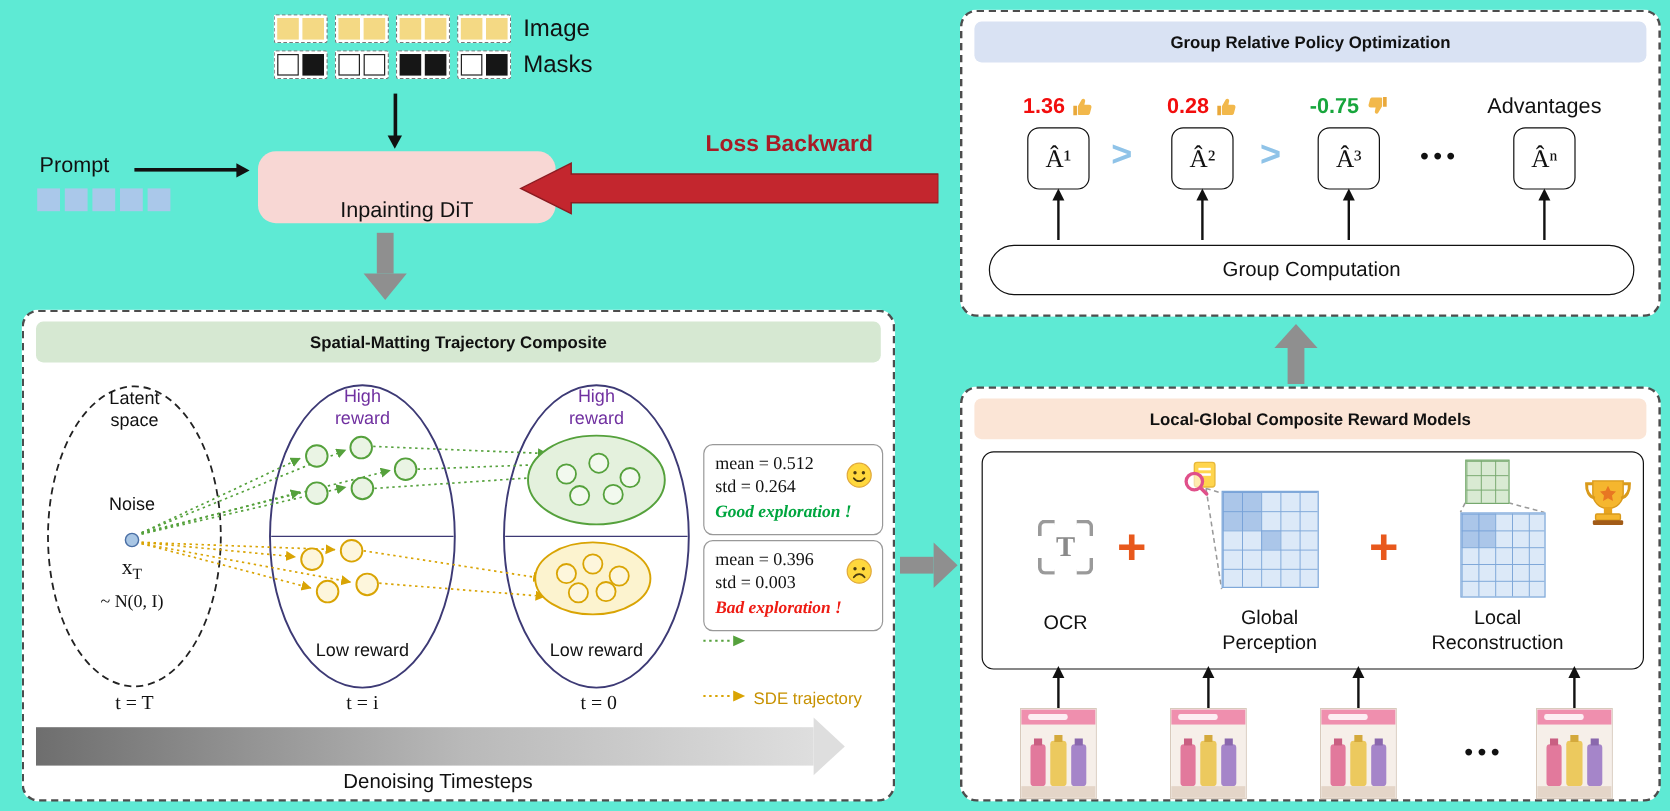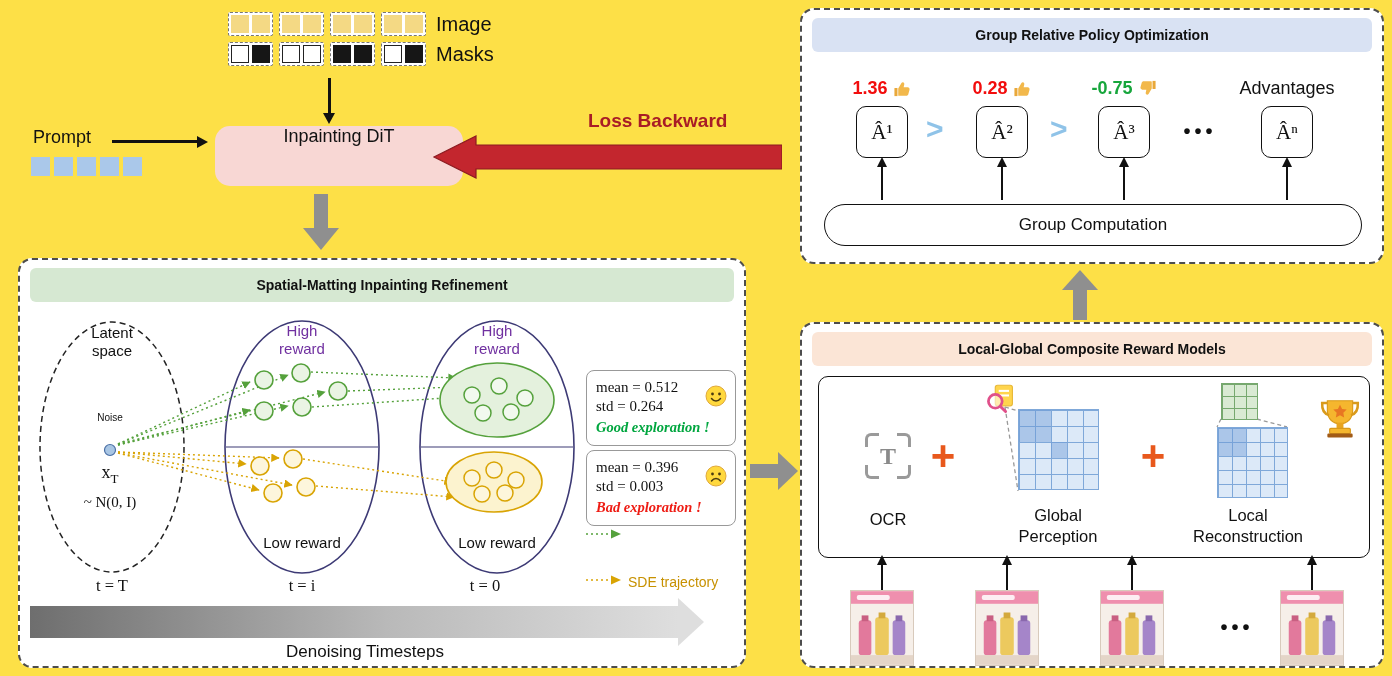--- a/index.html
+++ b/index.html
@@ -1,17 +1,17 @@
 <!DOCTYPE html>
 <html><head>
 <meta charset="utf-8">
 <style>
   *{margin:0;padding:0;box-sizing:border-box}
   body{font-family:"Liberation Sans",sans-serif;background:#fff;color:#111}
-  #canvas{position:relative;width:1392px;height:676px;background:#fde047;overflow:hidden}
+  #canvas{position:relative;width:1392px;height:676px;background:#5eead4;overflow:hidden}
   .abs{position:absolute}
   .math{font-family:"Liberation Serif","DejaVu Serif",serif;}
 
   
   .panel{position:absolute;border:2px dashed #4d4d4d;border-radius:14px;background:#fff}
   .band{position:absolute;left:10px;right:10px;top:8px;height:34px;border-radius:6px;
         display:flex;align-items:center;justify-content:center;font-size:14px;font-weight:bold}
 
   
   .token-row{position:absolute;display:flex;gap:6px}
@@ -37,21 +37,21 @@
   .fat-up{position:absolute;width:36px;height:50px}
   .fat-up .shaft{position:absolute;left:11px;top:18px;width:14px;height:32px;background:#8f8f8f}
   .fat-up .head{position:absolute;left:0;top:0;width:0;height:0;border-left:18px solid transparent;border-right:18px solid transparent;border-bottom:20px solid #8f8f8f}
   .fat-down{position:absolute;width:36px;height:56px}
   .fat-down .shaft{position:absolute;left:11px;top:0;width:14px;height:34px;background:#8f8f8f}
   .fat-down .head{position:absolute;left:0;top:34px;width:0;height:0;border-left:18px solid transparent;border-right:18px solid transparent;border-top:22px solid #8f8f8f}
 
   
   .row-label{position:absolute;font-size:20px;color:#111}
   #dit-box{position:absolute;left:215px;top:126px;width:248px;height:60px;background:#f8d7d4;border-radius:15px;
-           display:flex;align-items:flex-start;justify-content:center;font-size:18px}
+           display:flex;align-items:flex-end;justify-content:center;font-size:18px}
   #loss-text{position:absolute;left:588px;top:110px;width:210px;font-size:19px;font-weight:bold;color:#a81c26}
 
   
   #traj-panel{left:18px;top:258px;width:728px;height:410px}
   #traj-band{background:#d6e8d2}
   .ov{position:absolute;text-align:center;line-height:1.18}
   .purple{color:#7030a0}
   .stat-box{position:absolute;left:566px;width:150px;height:76px;border:1.2px solid #999;border-radius:8px;background:#fff;
             padding:7px 9px;font-family:"Liberation Serif",serif;font-size:15px;line-height:1.25}
   .stat-caption{font-size:14.5px;font-weight:bold;font-style:italic;margin-top:2px}
@@ -165,21 +165,21 @@
   <svg class="abs" style="left:432px;top:134px" width="350" height="46">
     <polygon points="350,11 44,11 44,2 2,23 44,44 44,35 350,35" fill="#c3262e" stroke="#8c1b21" stroke-width="1.2"></polygon>
   </svg>
 
   <div class="fat-down" style="left:303px;top:194px">
     <span class="shaft"></span>
       <span class="head"></span>
   </div>
 
   <div id="traj-panel" class="panel">
-    <div id="traj-band" class="band">Spatial-Matting Inpainting Refinement</div>
+    <div id="traj-band" class="band">Spatial-Matting Trajectory Composite</div>
 
     <svg class="abs" style="left:0;top:0" width="728" height="410">
       <defs>
         <marker id="ag" markerWidth="8" markerHeight="8" refX="5.5" refY="3" orient="auto">
             <path d="M0,0 L6,3 L0,6 Z" fill="#55a13c"></path>
           </marker>
         <marker id="ay" markerWidth="8" markerHeight="8" refX="5.5" refY="3" orient="auto">
             <path d="M0,0 L6,3 L0,6 Z" fill="#d9a404"></path>
           </marker>
       </defs>
@@ -239,32 +239,32 @@
       <g fill="#fdf6dc" stroke="#d9a404" stroke-width="1.5">
         <circle cx="452" cy="218" r="8"></circle>
           <circle cx="474" cy="210" r="8"></circle>
           <circle cx="496" cy="220" r="8"></circle>
         <circle cx="462" cy="234" r="8"></circle>
           <circle cx="485" cy="233" r="8"></circle>
       </g>
     </svg>
 
     <div class="ov" style="left:52px;top:64px;width:80px;font-size:15px">Latent space</div>
-    <div class="ov" style="left:60px;top:152px;width:60px;font-size:10px">Noise</div>
+    <div class="ov" style="left:60px;top:152px;width:60px;font-size:15px">Noise</div>
     <div class="ov math" style="left:62px;top:202px;width:56px;font-size:18px"><span>x</span><sub style="font-size:13px">T</sub></div>
     <div class="ov math" style="left:30px;top:234px;width:120px;font-size:15px">~ N(0, I)</div>
 
     <div class="ov purple" style="left:252px;top:62px;width:60px;font-size:15px">High reward</div>
     <div class="ov purple" style="left:447px;top:62px;width:60px;font-size:15px">High reward</div>
     <div class="ov" style="left:232px;top:274px;width:100px;font-size:15px">Low reward</div>
     <div class="ov" style="left:427px;top:274px;width:100px;font-size:15px">Low reward</div>
 
     <div class="ov math" style="left:52px;top:316px;width:80px;font-size:16.5px">t = T</div>
     <div class="ov math" style="left:242px;top:316px;width:80px;font-size:16.5px">t = i</div>
-    <div class="ov math" style="left:425px;top:316px;width:80px;font-size:16.5px">t = 0</div>
+    <div class="ov math" style="left:439px;top:316px;width:80px;font-size:16.5px">t = 0</div>
 
     <div class="stat-box" style="top:110px">
       <div>mean = 0.512</div>
       <div>std = 0.264</div>
       <div class="stat-caption good-text">Good exploration !</div>
       <svg class="face" width="24" height="24" viewBox="0 0 24 24">
         <circle cx="12" cy="12" r="10" fill="#ffd83d" stroke="#e0a93c"></circle>
         <circle cx="8.5" cy="10" r="1.4" fill="#4a3a10"></circle>
           <circle cx="15.5" cy="10" r="1.4" fill="#4a3a10"></circle>
         <path d="M7.5 14.5c1.2 1.6 3 2.5 4.5 2.5s3.3-.9 4.5-2.5" stroke="#4a3a10" stroke-width="1.5" fill="none" stroke-linecap="round"></path>

